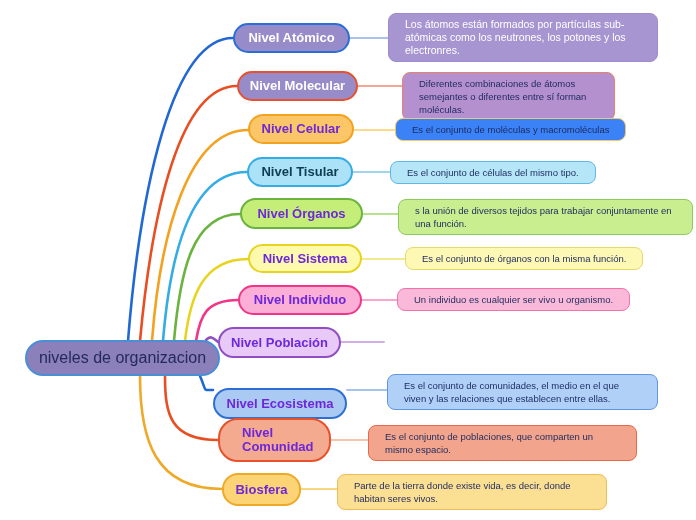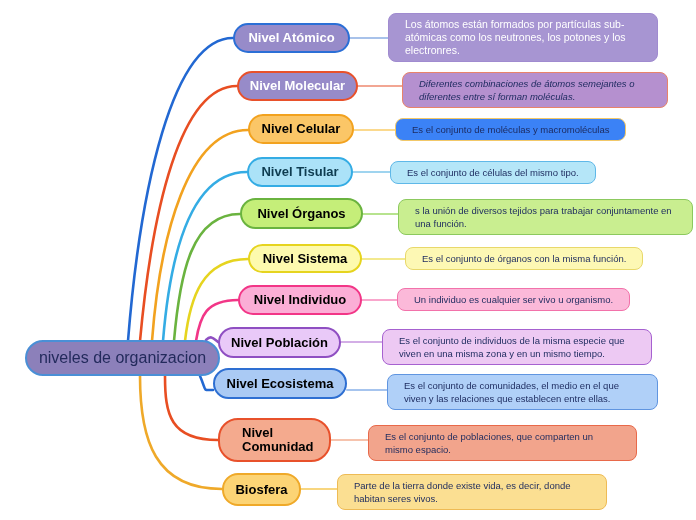--- a/index.html
+++ b/index.html
@@ -24,53 +24,53 @@
   .b9  { stroke: #2268d2; } .s9  { stroke: #a6c4ee; }
   .b10 { stroke: #e84e22; } .s10 { stroke: #f6c3ad; }
   .b11 { stroke: #efa929; } .s11 { stroke: #f8d67f; }
 
   .node {
     position: absolute;
     display: flex; align-items: center; justify-content: center;
     border-radius: 16px;
     border: 2.5px solid transparent;
     font-weight: bold; font-size: 13px; line-height: 14px;
-    color: #000000; text-align: center;
+    color: #6d28d9; text-align: center;
     padding: 2px 8px;
   }
   .central {
     left: 25px; top: 340px; width: 195px; height: 36px;
     background: #8c80ba; border: 2.5px solid #4a8fd6; border-radius: 18px;
     color: #232a5c; font-weight: normal; font-size: 16px;
   }
   .n1  { left: 233px; top: 23px;  width: 117px; height: 30px; background: #978bc9; border-color: #2b6fd6; color: #ffffff; }
   .n2  { left: 237px; top: 71px;  width: 121px; height: 30px; background: #978bc9; border-color: #e8512b; color: #ffffff; }
   .n3  { left: 248px; top: 114px; width: 106px; height: 30px; background: #fbc667; border-color: #f2a21f; }
   .n4  { left: 247px; top: 157px; width: 106px; height: 30px; background: #abe2f8; border-color: #34ace4; color: #0e3c50; }
   .n5  { left: 240px; top: 198px; width: 123px; height: 31px; background: #c5ee79; border-color: #6ab33f; }
   .n6  { left: 248px; top: 244px; width: 114px; height: 29px; background: #fdfaae; border-color: #e6d41f; }
   .n7  { left: 238px; top: 285px; width: 124px; height: 30px; background: #fbaed6; border-color: #f23687; }
   .n8  { left: 218px; top: 327px; width: 123px; height: 31px; background: #e9c9f8; border-color: #8f4fc2; }
-  .n9  { left: 213px; top: 368px; width: 134px; height: 31px; background: #aacaf4; border-color: #2e6fd2; }
+  .n9  { left: 213px; top: 388px; width: 134px; height: 31px; background: #aacaf4; border-color: #2e6fd2; }
   .n10 { left: 218px; top: 418px; width: 113px; height: 44px; background: #f4aa8e; border-color: #e8512b;
          border-radius: 20px; justify-content: flex-start; text-align: left; padding-left: 22px; align-items: center; }
   .n11 { left: 222px; top: 473px; width: 79px;  height: 33px; background: #fcd475; border-color: #efa929; }
 
   .desc {
     position: absolute;
     display: flex; align-items: center;
     border-radius: 8px;
     border: 1.5px solid transparent;
     font-size: 9.5px; line-height: 13px;
     color: #1c2a5e;
     padding: 4px 16px;
   }
   .oneline { white-space: nowrap; }
   .d1  { left: 388px; top: 13px;  width: 270px; background: #a795d2; border-color: #a08bd0; color: #ffffff; font-size: 10.5px; }
-  .d2  { left: 402px; top: 72px;  width: 266px; background: #b590cf; border-color: #e8836a; font-style: italic; }
+  .d2  { left: 402px; top: 72px;  width: 213px; background: #b590cf; border-color: #e8836a; }
   .d3  { left: 395px; top: 118px; background: #3b82f6; border-color: #f2c868; }
   .d4  { left: 390px; top: 161px; background: #b5e6f8; border-color: #5fb8e8; }
   .d5  { left: 398px; top: 199px; width: 295px; background: #c9ee90; border-color: #8cc95e; }
   .d6  { left: 405px; top: 247px; background: #fdf8b4; border-color: #e8d86a; }
   .d7  { left: 397px; top: 288px; background: #fbb9d9; border-color: #f272aa; }
   .d8  { left: 382px; top: 329px; width: 270px; background: #edc9f3; border-color: #a661d0; }
   .d9  { left: 387px; top: 374px; width: 271px; background: #b0d0f8; border-color: #6095e0; }
   .d10 { left: 368px; top: 425px; width: 269px; background: #f2a48c; border-color: #e8694a; }
   .d11 { left: 337px; top: 474px; width: 270px; background: #fbdf92; border-color: #eebb55; }
 </style>
@@ -154,23 +154,20 @@
   <div class="node n7">
     <span>Nivel Individuo</span>
   </div>
   <div class="desc d7 oneline">
     <span>Un individuo es cualquier ser vivo u organismo.</span>
   </div>
 
   <div class="node n8">
     <span>Nivel Población</span>
   </div>
-  <div class="desc d8">
-    <span>Es el conjunto de individuos de la misma especie que viven en una misma zona y en un mismo tiempo.</span>
-  </div>
 
   <div class="node n9">
     <span>Nivel Ecosistema</span>
   </div>
   <div class="desc d9">
     <span>Es el conjunto de comunidades, el medio en el que viven y las relaciones que establecen entre ellas.</span>
   </div>
 
   <div class="node n10">
     <span>Nivel Comunidad</span>

